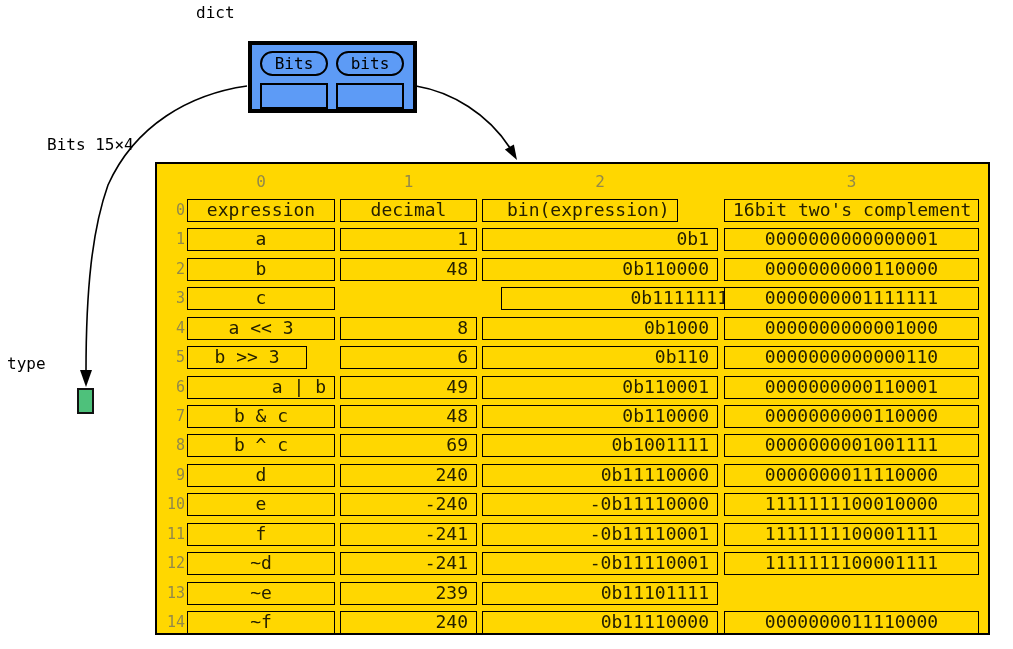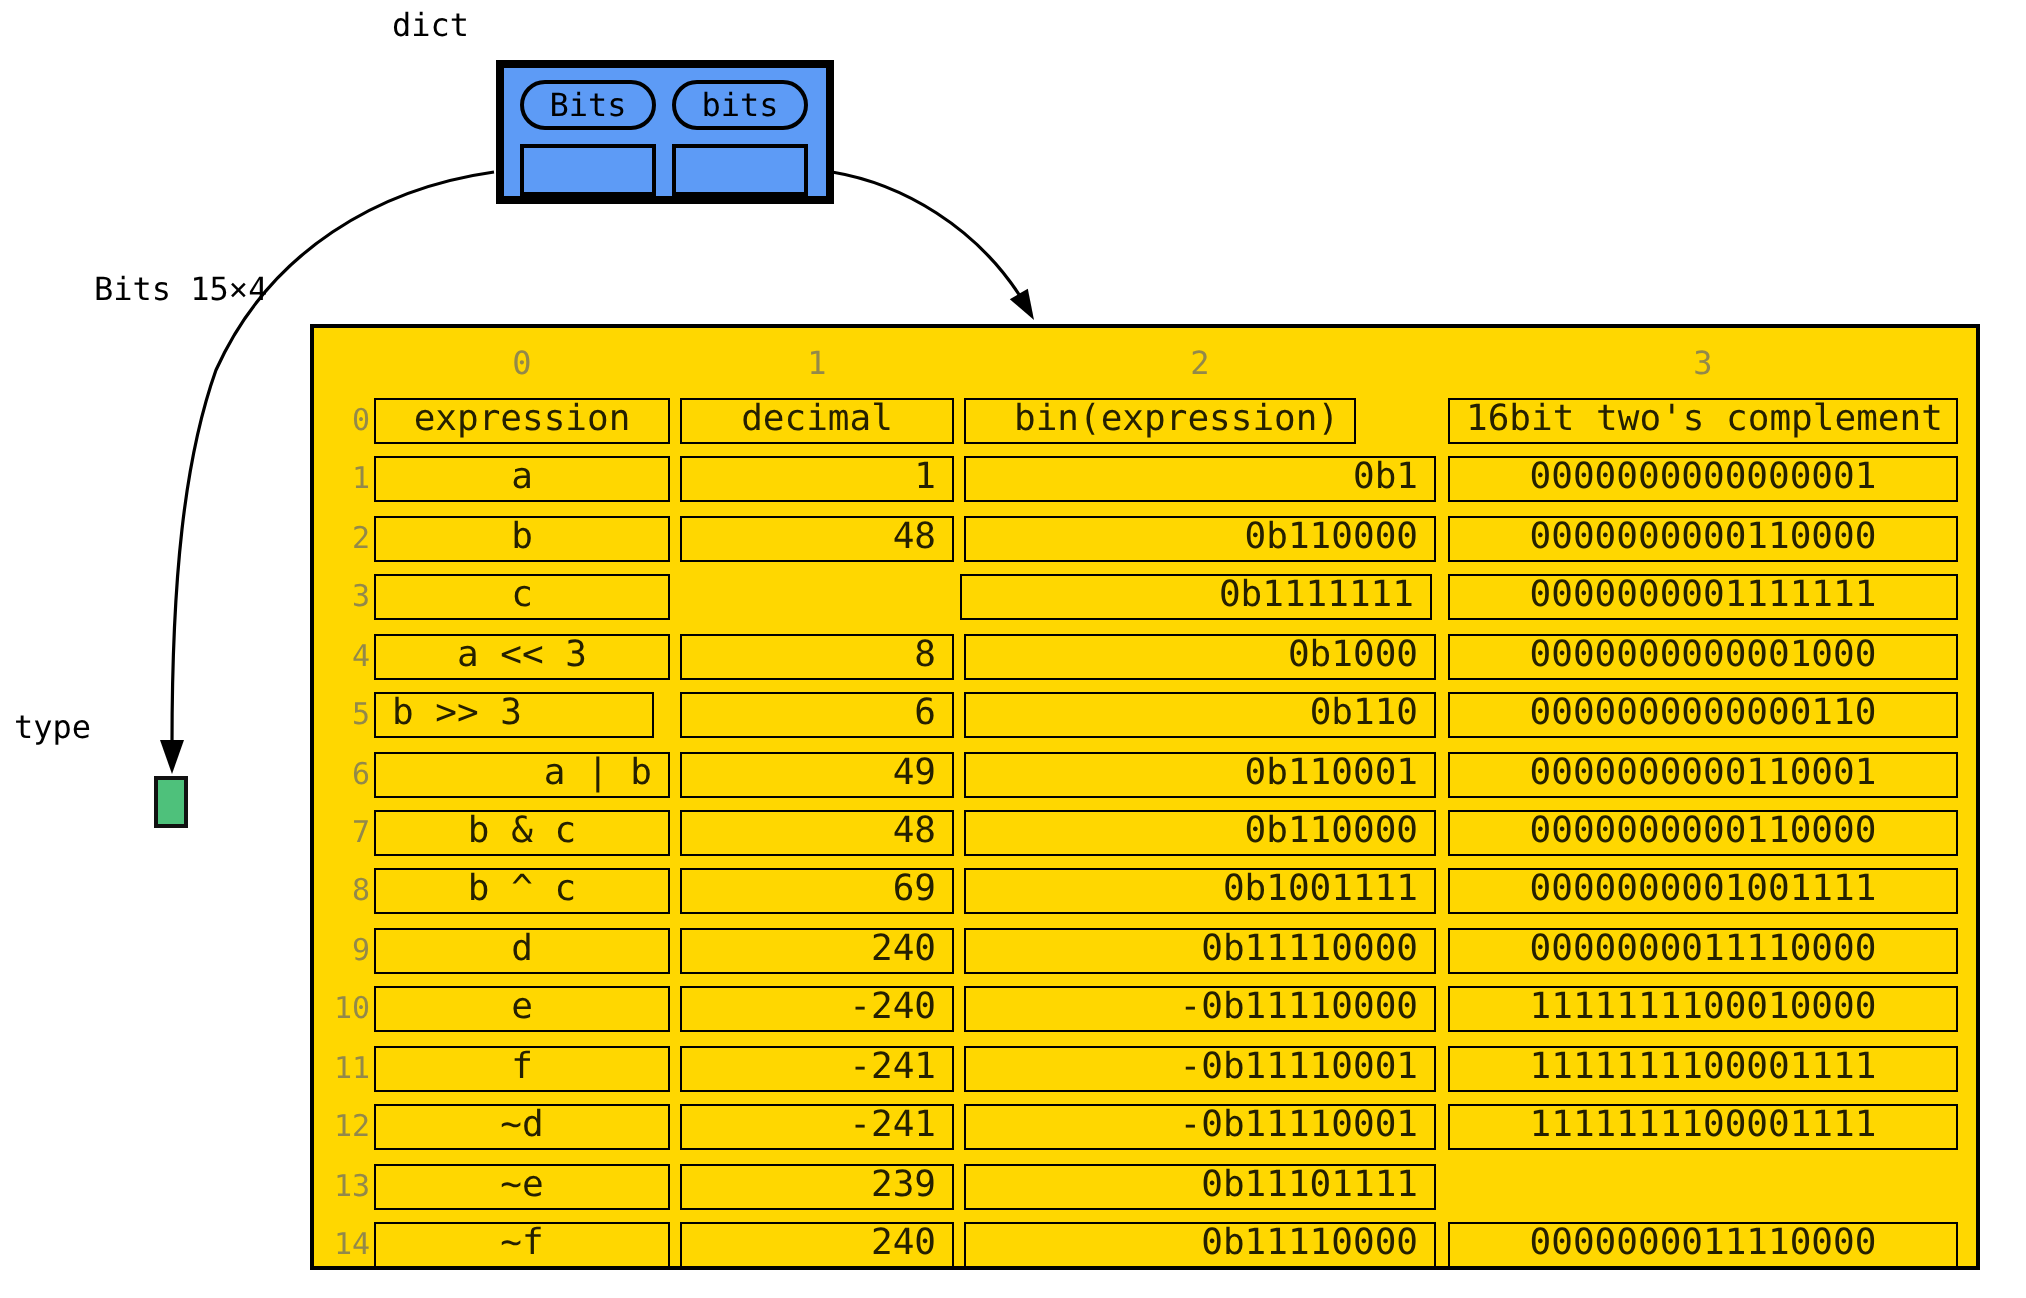--- a/index.html
+++ b/index.html
@@ -7,21 +7,21 @@
     width:1013px;height:649px;background:#ffffff;
     font-family:"DejaVu Sans Mono", monospace;
     position:relative;overflow:hidden;
   }
   .stage{position:absolute;left:0;top:0;width:1013px;height:649px;}
   .lbl{
     position:absolute;color:#000;font-size:16px;line-height:18px;white-space:pre;
   }
   
   .dict-box{
-    position:absolute;left:248px;top:30px;width:169px;height:72px;
+    position:absolute;left:248px;top:41px;width:169px;height:72px;
     box-sizing:border-box;border:4px solid #000;background:var(--blue);
   }
   .dict-pill{
     position:absolute;top:6px;width:68px;height:25px;box-sizing:border-box;
     border:2px solid #000;border-radius:13px;background:var(--blue);
     text-align:center;font-size:16px;line-height:21px;color:#000;
   }
   .dict-slot{
     position:absolute;top:38px;width:68px;height:26px;box-sizing:border-box;
     border:2px solid #000;background:var(--blue);
@@ -93,29 +93,29 @@
       <div class="cell" style="left: 183px; width: 137px; top: 64px; text-align: right;">1</div>
       <div class="cell" style="left: 325px; width: 236px; top: 64px; text-align: right;">0b1</div>
       <div class="cell" style="left: 567px; width: 255px; top: 64px; text-align: center;">0000000000000001</div>
       <div class="row-index" style="top: 94px;">2</div>
       <div class="cell" style="left: 30px; width: 148px; top: 94px; text-align: center;">b</div>
       <div class="cell" style="left: 183px; width: 137px; top: 94px; text-align: right;">48</div>
       <div class="cell" style="left: 325px; width: 236px; top: 94px; text-align: right;">0b110000</div>
       <div class="cell" style="left: 567px; width: 255px; top: 94px; text-align: center;">0000000000110000</div>
       <div class="row-index" style="top: 123px;">3</div>
       <div class="cell" style="left: 30px; width: 148px; top: 123px; text-align: center;">c</div>
-      <div class="cell" style="left: 323px; width: 236px; top: 123px; text-align: right;">0b1111111</div>
+      <div class="cell" style="left: 344px; width: 236px; top: 123px; text-align: right;">0b1111111</div>
       <div class="cell" style="left: 567px; width: 255px; top: 123px; text-align: center;">0000000001111111</div>
       <div class="row-index" style="top: 153px;">4</div>
       <div class="cell" style="left: 30px; width: 148px; top: 153px; text-align: center;">a &lt;&lt; 3</div>
       <div class="cell" style="left: 183px; width: 137px; top: 153px; text-align: right;">8</div>
       <div class="cell" style="left: 325px; width: 236px; top: 153px; text-align: right;">0b1000</div>
       <div class="cell" style="left: 567px; width: 255px; top: 153px; text-align: center;">0000000000001000</div>
       <div class="row-index" style="top: 182px;">5</div>
-      <div class="cell" style="left: 30px; width: 140px; top: 182px; text-align: left;">b &gt;&gt; 3</div>
+      <div class="cell" style="left: 30px; width: 120px; top: 182px; text-align: center;">b &gt;&gt; 3</div>
       <div class="cell" style="left: 183px; width: 137px; top: 182px; text-align: right;">6</div>
       <div class="cell" style="left: 325px; width: 236px; top: 182px; text-align: right;">0b110</div>
       <div class="cell" style="left: 567px; width: 255px; top: 182px; text-align: center;">0000000000000110</div>
       <div class="row-index" style="top: 212px;">6</div>
       <div class="cell" style="left: 30px; width: 148px; top: 212px; text-align: right;">a | b</div>
       <div class="cell" style="left: 183px; width: 137px; top: 212px; text-align: right;">49</div>
       <div class="cell" style="left: 325px; width: 236px; top: 212px; text-align: right;">0b110001</div>
       <div class="cell" style="left: 567px; width: 255px; top: 212px; text-align: center;">0000000000110001</div>
       <div class="row-index" style="top: 241px;">7</div>
       <div class="cell" style="left: 30px; width: 148px; top: 241px; text-align: center;">b &amp; c</div>

